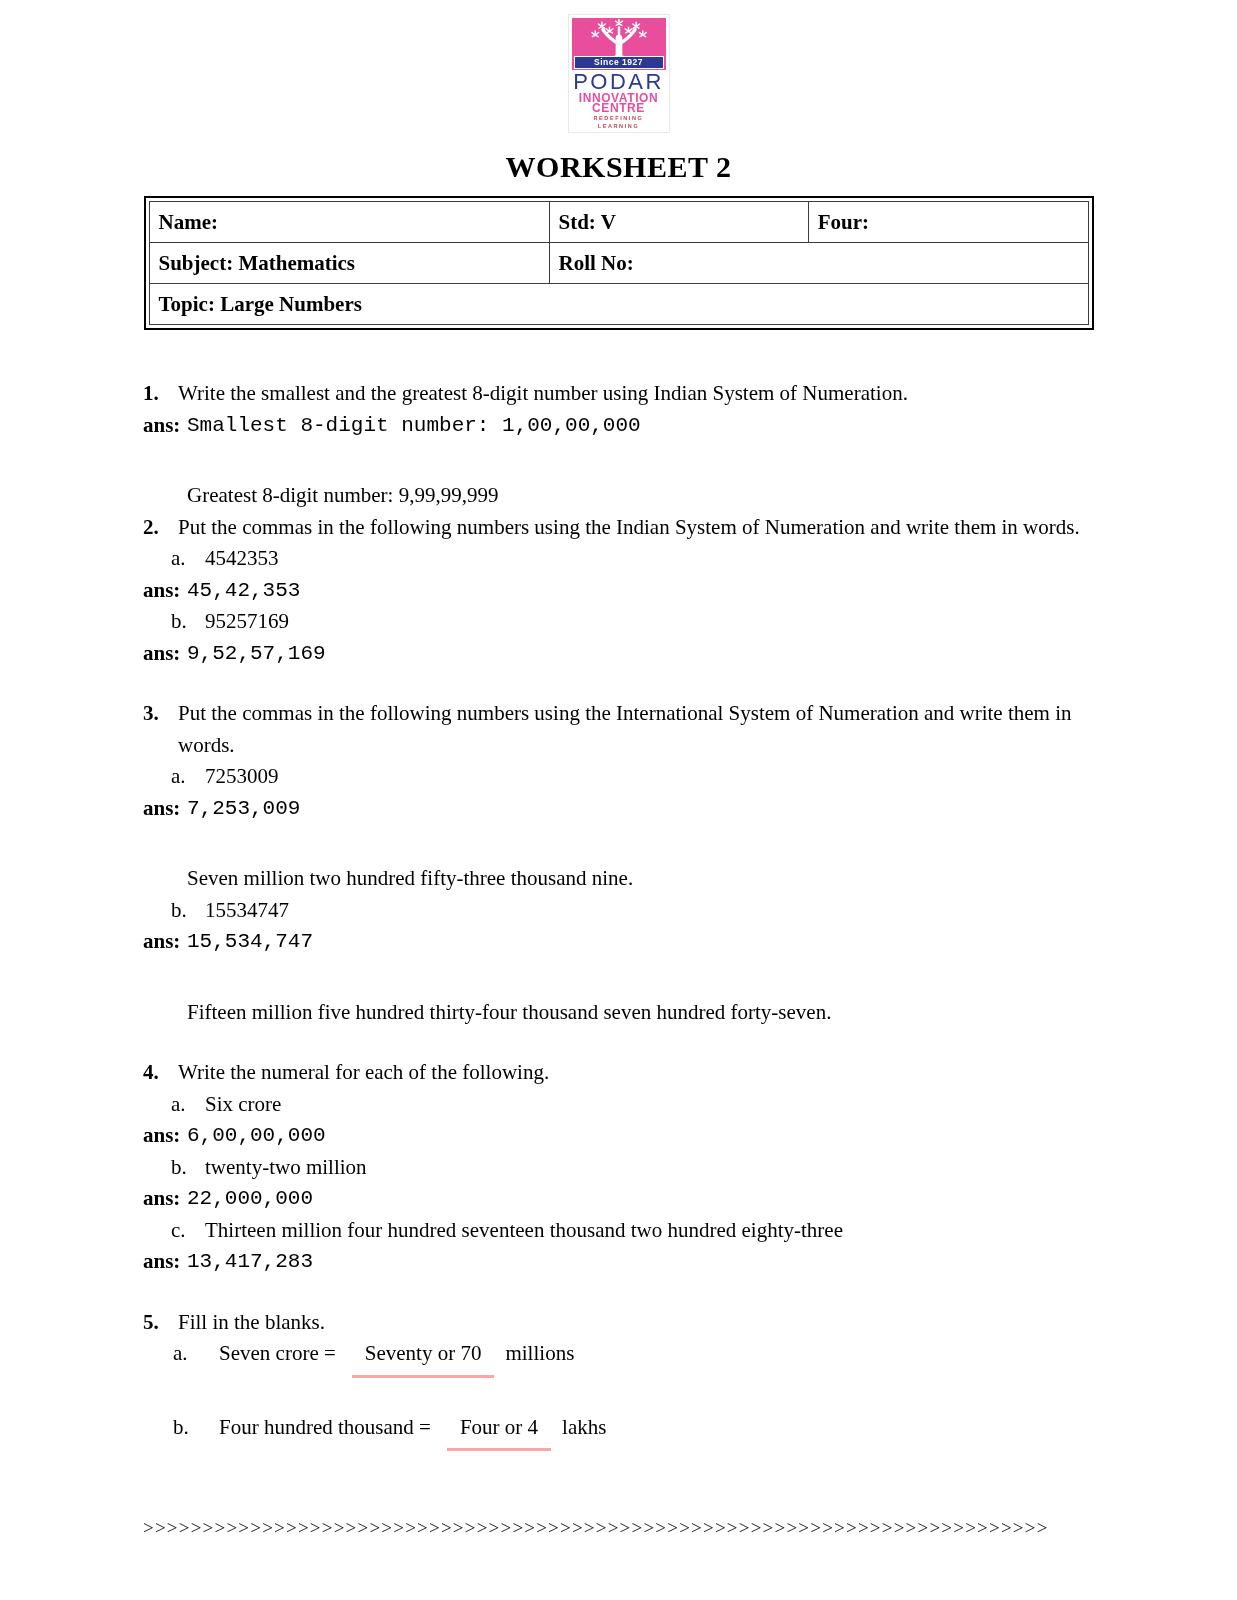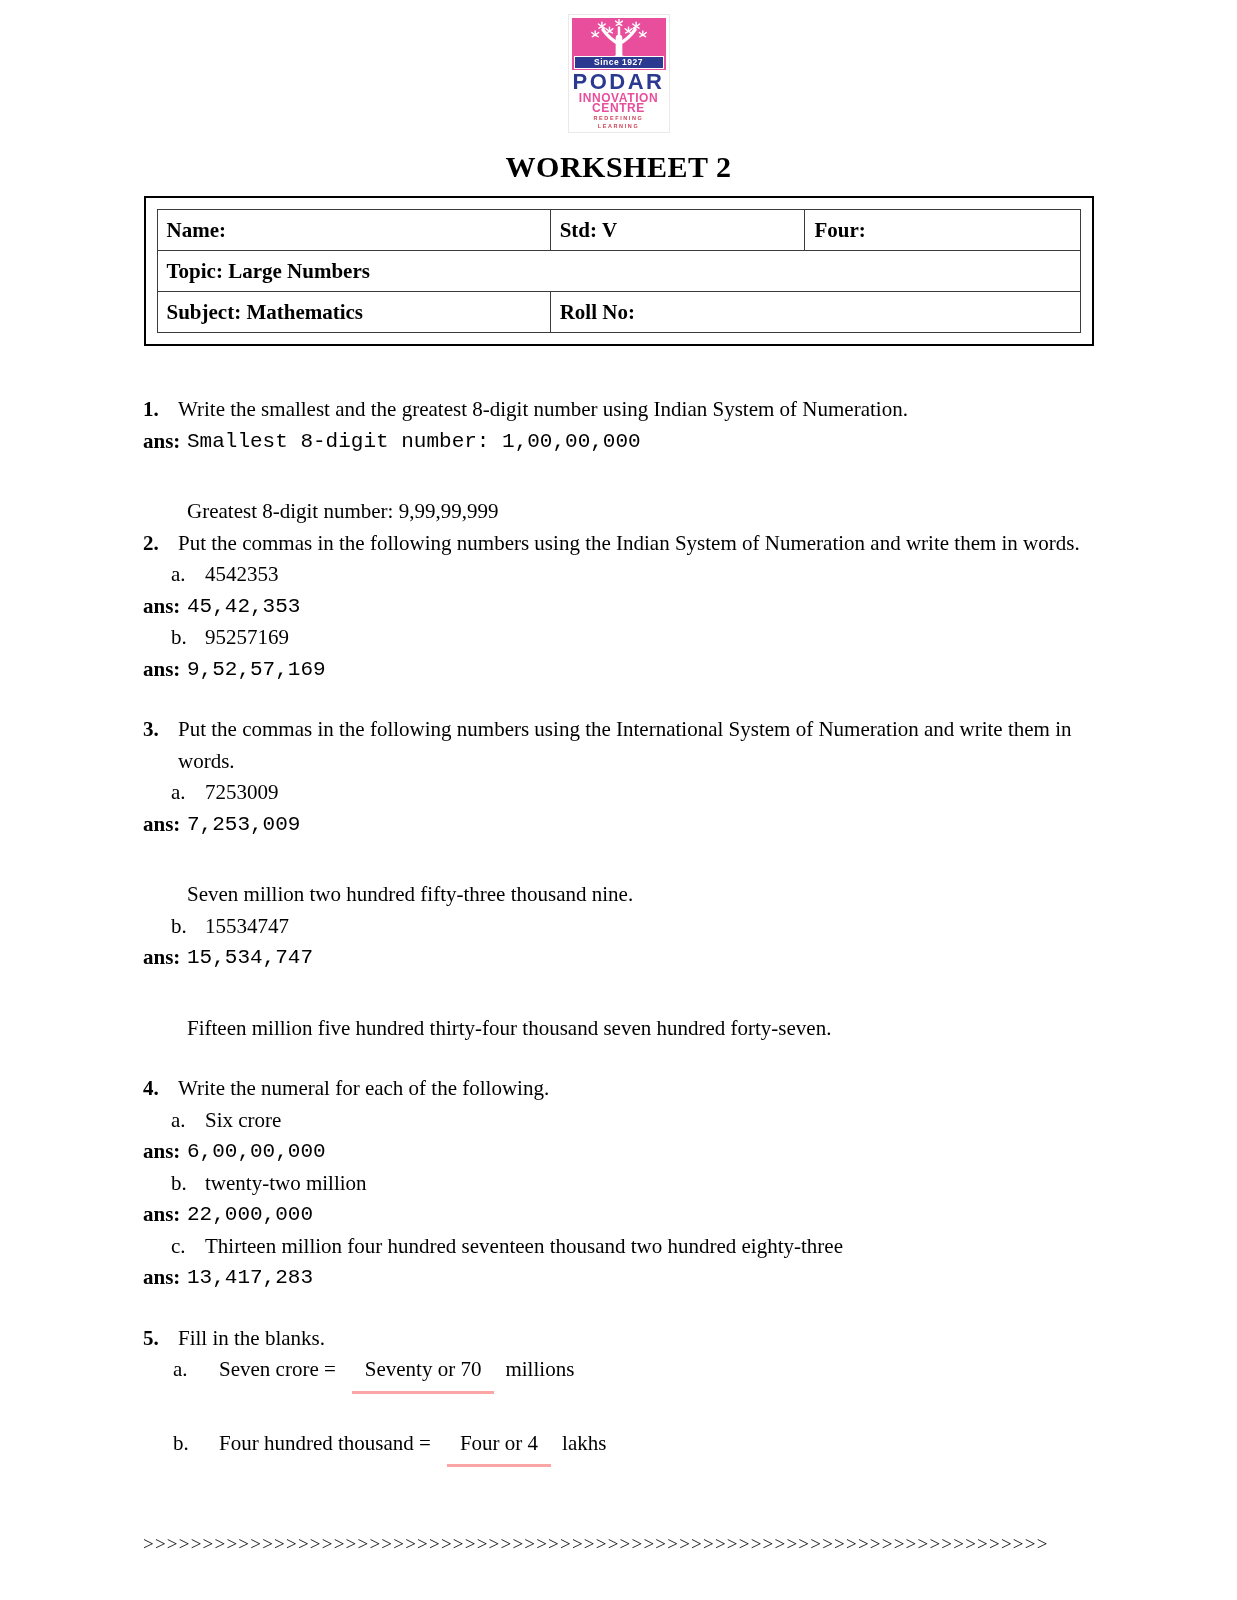--- a/index.html
+++ b/index.html
@@ -18,39 +18,39 @@
   .logo{width:102px;margin:14px auto 0;border:1px solid #e9e9e9;padding:3px 3px 2px;background:#fff;text-align:center;}
   .logo-pink{position:relative;background:var(--logo-pink,#e84e9c);height:52px;padding-top:1px;}
   .logo-pink svg{display:block;margin:0 auto;}
   .since-banner{
     position:absolute;left:2px;right:2px;bottom:1px;background:var(--logo-blue,#2b3990);
     border:1px solid #fff;color:#fff;font-family:"Liberation Sans",sans-serif;
     font-size:8.5px;font-weight:bold;line-height:11px;letter-spacing:.5px;
   }
   .logo-name{
     color:var(--logo-blue,#2b3990);font-family:"Liberation Sans",sans-serif;
-    font-size:22px;font-weight:bold;letter-spacing:2.5px;line-height:22px;margin-top:1px;
+    font-size:22px;font-weight:normal;letter-spacing:2.5px;line-height:22px;margin-top:1px;
   }
   .logo-sub{
     color:var(--logo-pink,#e84e9c);font-family:"Liberation Sans",sans-serif;
     font-size:12px;font-weight:bold;letter-spacing:.6px;line-height:10px;text-align:center;
   }
   .logo-tag{
     color:var(--tagline-red,#d04055);font-family:"Liberation Sans",sans-serif;
     font-size:5.5px;font-weight:bold;letter-spacing:1.6px;line-height:8px;margin-top:1px;
   }
 
   
   .title{
     text-align:center;font-size:30px;font-weight:bold;letter-spacing:.5px;
     margin:22px 0 0;line-height:24px;
   }
 
   
-  .tbl-wrap{width:950px;margin:17px auto 16px;border:2.5px solid #000;padding:11px;background:#fff;}
+  .tbl-wrap{width:950px;margin:17px auto 16px;border:2.5px solid #000;padding:3px;background:#fff;}
   table.hdr{width:100%;border-collapse:collapse;}
   table.hdr td{
     border:1.5px solid #3c3c3c;font-size:21px;font-weight:bold;
     padding:7px 0 6px 9px;height:41px;vertical-align:middle;
   }
   td.c1{width:42.6%;} td.c2{width:27.6%;} td.c3{width:29.8%;}
 
   
   .content{margin:48px 147px 0 143px;font-size:21px;line-height:31.5px;}
   .q-block{margin:0;}
@@ -131,25 +131,25 @@
 
   <div class="tbl-wrap">
     <table class="hdr">
       <tbody>
           <tr>
         <td class="c1">Name:</td>
         <td class="c2">Std: V</td>
         <td class="c3">Four:</td>
       </tr>
       <tr>
-        <td colspan="3">Topic: Large Numbers</td>
+        <td class="c1">Subject: Mathematics</td>
+        <td colspan="2">Roll No:</td>
       </tr>
       <tr>
-        <td class="c1">Subject: Mathematics</td>
-        <td colspan="2">Roll No:</td>
+        <td colspan="3">Topic: Large Numbers</td>
       </tr>
     </tbody>
       </table>
   </div>
 
   <div class="content">
 
     <section class="q-block">
       <div class="q-line">
         <span class="q-num">1.</span>

